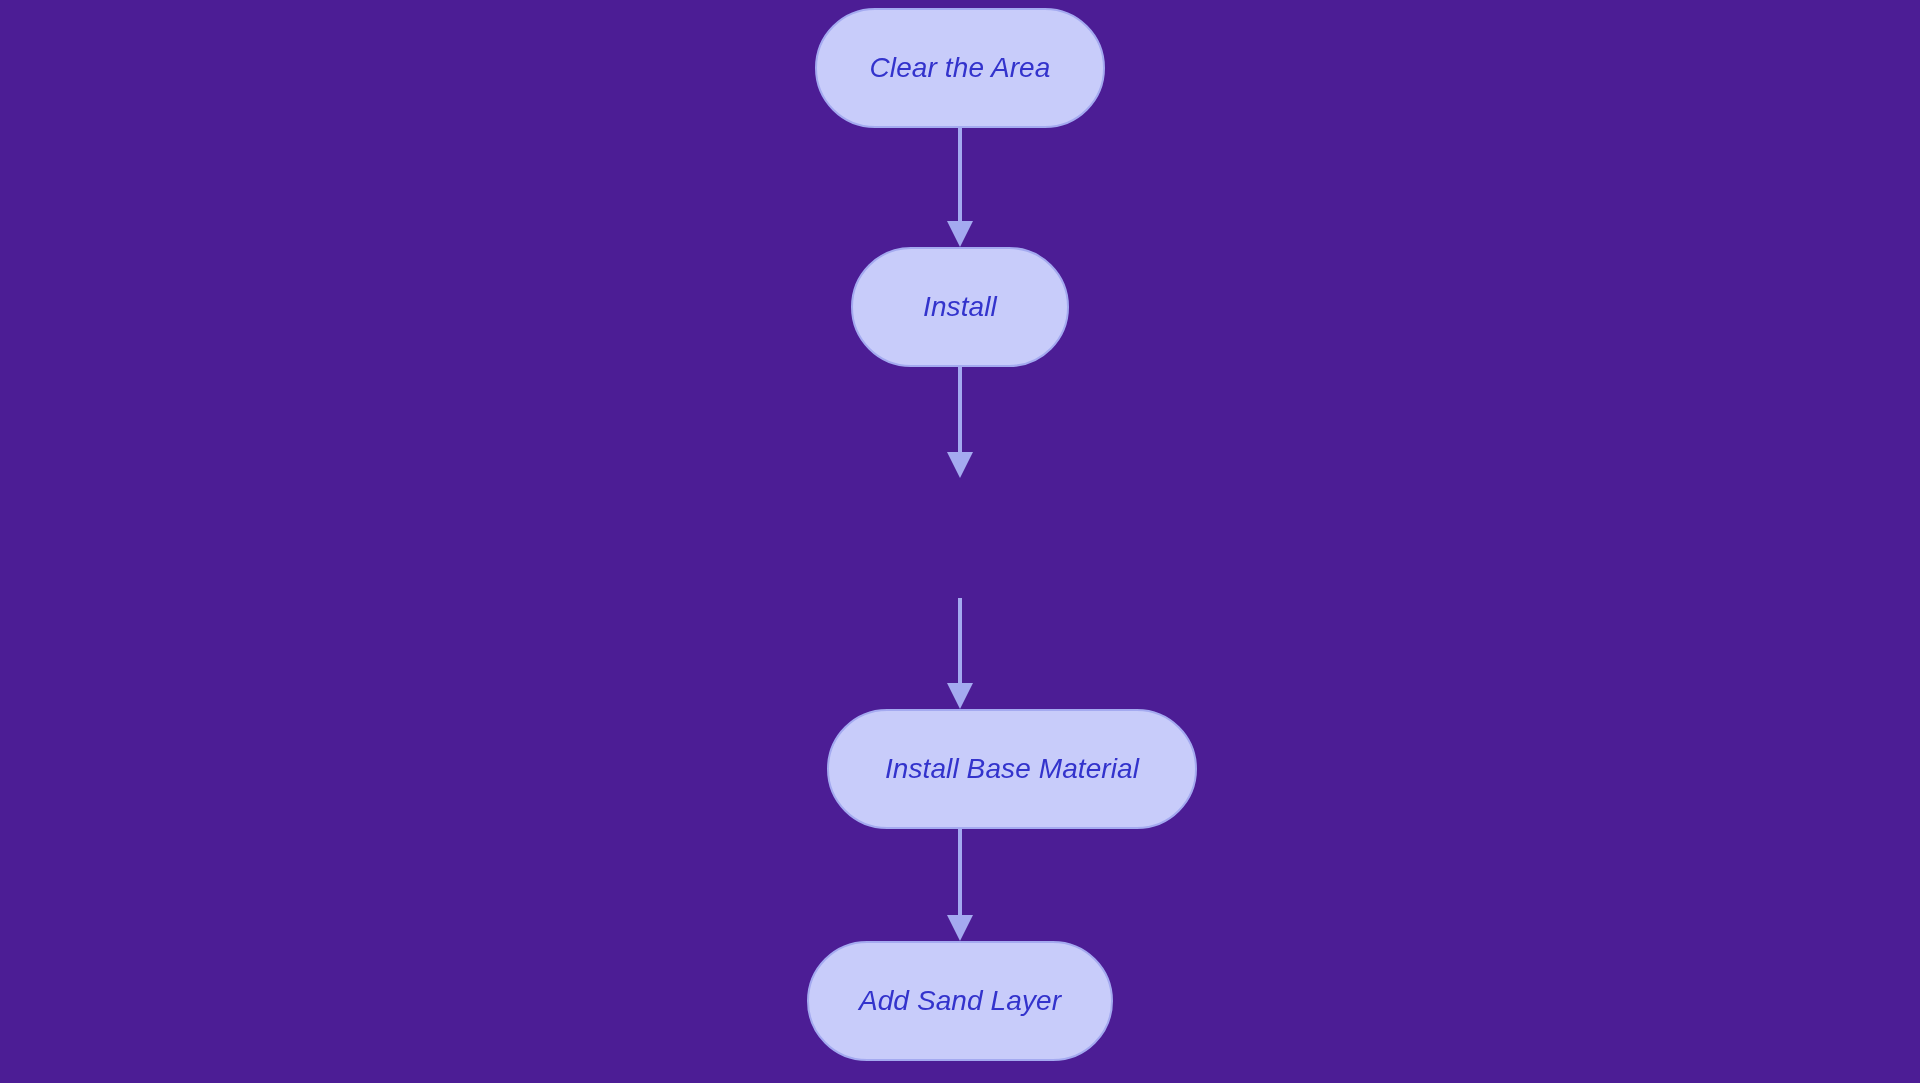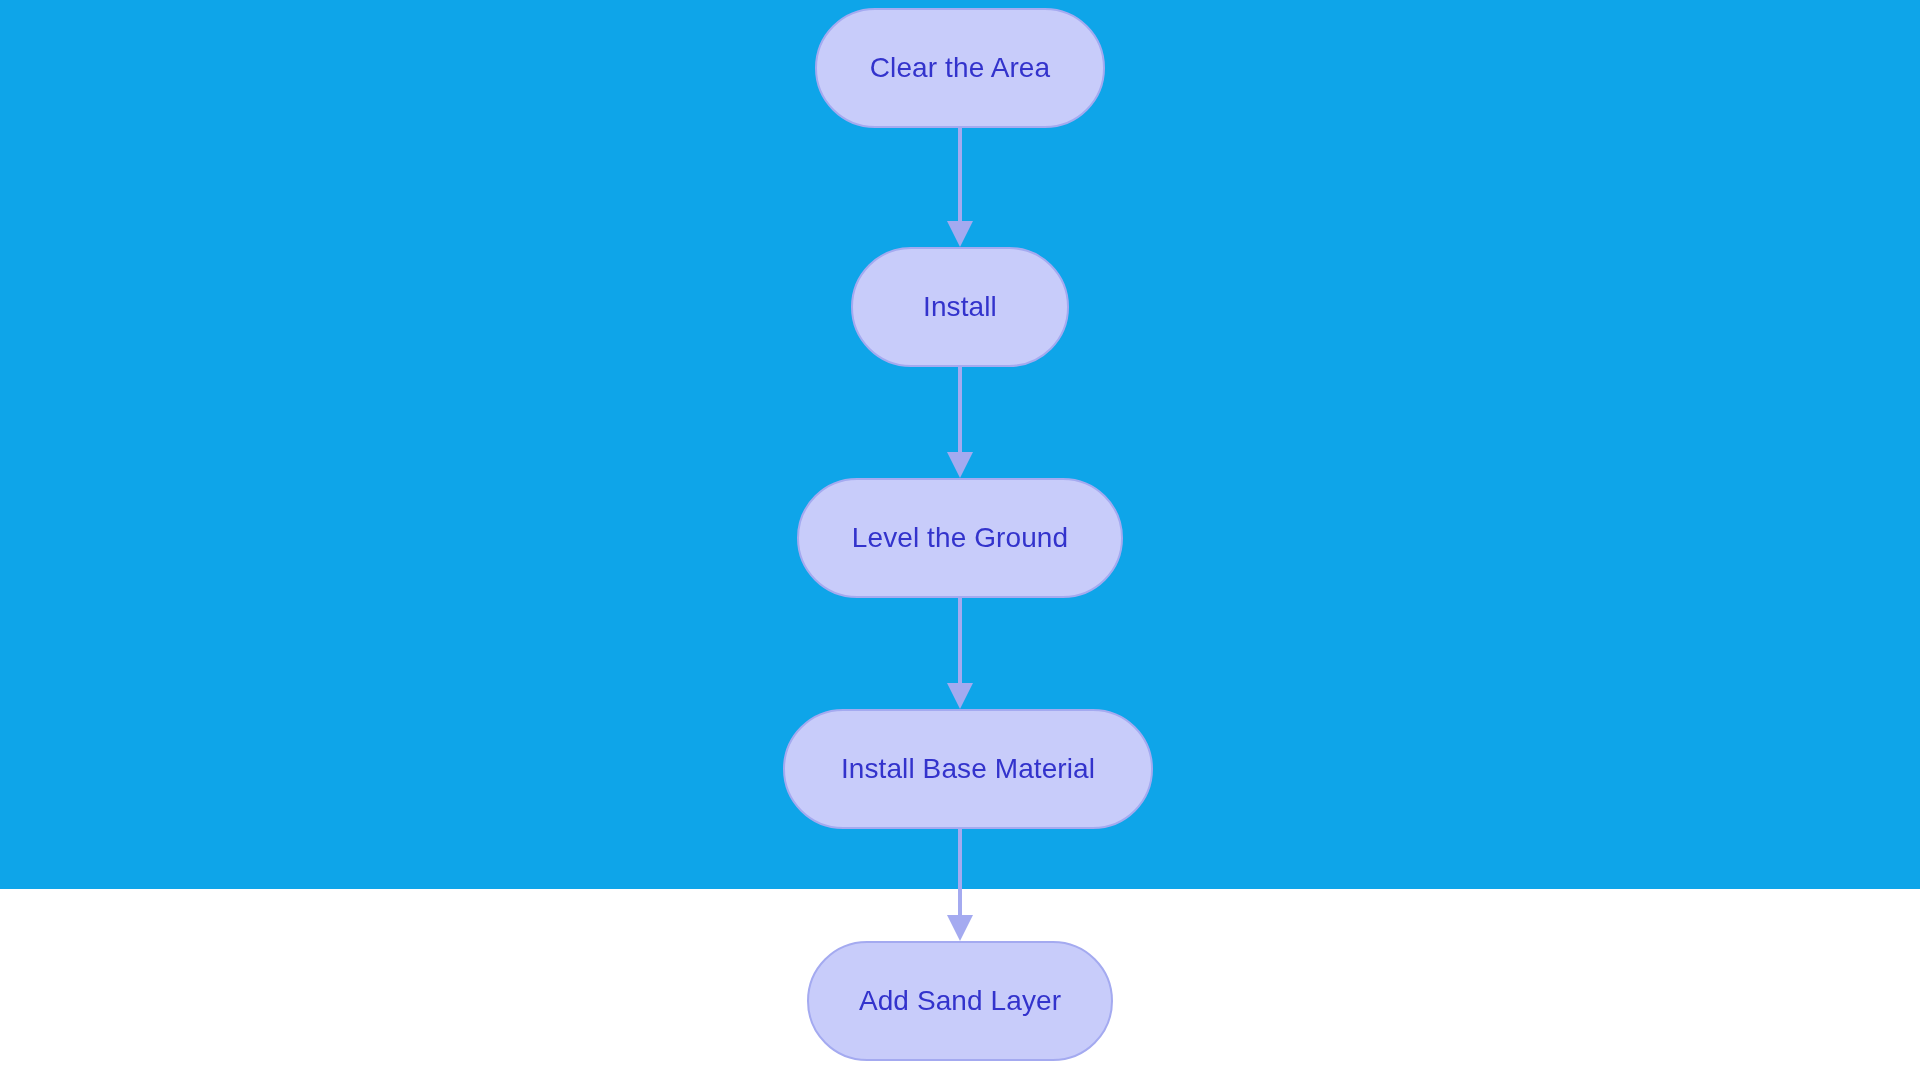--- a/index.html
+++ b/index.html
@@ -57,21 +57,21 @@
   .flow-connector svg {
     display: block;
     width: 28px;
     height: 100%;
     overflow: visible;
   }
 </style>
 </head>
 <body>
 
-<div id="flowchart-canvas" style="width: 1920px; height: 889px; background: #0ea5e9;">
+<div id="flowchart-canvas" style="width: 1920px; height: 1083px; background: #4c1d95; font-style: italic;">
 
 <div class="flow-connector" style="left: 960px; top: 128px; height: 119px;">
       <svg viewBox="0 0 28 119" preserveAspectRatio="none" xmlns="http://www.w3.org/2000/svg">
         <rect x="12" y="0" width="4" height="93" fill="#a4aaf0"></rect>
         <polygon points="1,93 27,93 14,119" fill="#a4aaf0"></polygon>
       </svg>
     </div>
     <div class="flow-connector" style="left: 960px; top: 367px; height: 111px;">
       <svg viewBox="0 0 28 111" preserveAspectRatio="none" xmlns="http://www.w3.org/2000/svg">
         <rect x="12" y="0" width="4" height="85" fill="#a4aaf0"></rect>
@@ -89,22 +89,19 @@
         <rect x="12" y="0" width="4" height="86" fill="#a4aaf0"></rect>
         <polygon points="1,86 27,86 14,112" fill="#a4aaf0"></polygon>
       </svg>
     </div>
     <div class="flow-node" style="left: 960px; top: 8px; width: 290px; height: 120px; border-radius: 60px; background: rgb(200, 204, 250); border-color: rgb(164, 170, 240);">
       <span class="flow-node-label" style="color: rgb(51, 51, 204); font-size: 28px;">Clear the Area</span>
     </div>
     <div class="flow-node" style="left: 960px; top: 247px; width: 218px; height: 120px; border-radius: 60px; background: rgb(200, 204, 250); border-color: rgb(164, 170, 240);">
       <span class="flow-node-label" style="color: rgb(51, 51, 204); font-size: 28px;">Install</span>
     </div>
-    <div class="flow-node" style="left: 960px; top: 478px; width: 326px; height: 120px; border-radius: 60px; background: rgb(200, 204, 250); border-color: rgb(164, 170, 240);">
-      <span class="flow-node-label" style="color: rgb(51, 51, 204); font-size: 28px;">Level the Ground</span>
-    </div>
-    <div class="flow-node" style="left: 968px; top: 709px; width: 370px; height: 120px; border-radius: 60px; background: rgb(200, 204, 250); border-color: rgb(164, 170, 240);">
+    <div class="flow-node" style="left: 1012px; top: 709px; width: 370px; height: 120px; border-radius: 60px; background: rgb(200, 204, 250); border-color: rgb(164, 170, 240);">
       <span class="flow-node-label" style="color: rgb(51, 51, 204); font-size: 28px;">Install Base Material</span>
     </div>
     <div class="flow-node" style="left: 960px; top: 941px; width: 306px; height: 120px; border-radius: 60px; background: rgb(200, 204, 250); border-color: rgb(164, 170, 240);">
       <span class="flow-node-label" style="color: rgb(51, 51, 204); font-size: 28px;">Add Sand Layer</span>
     </div>
   </div>
 
 </body></html>

